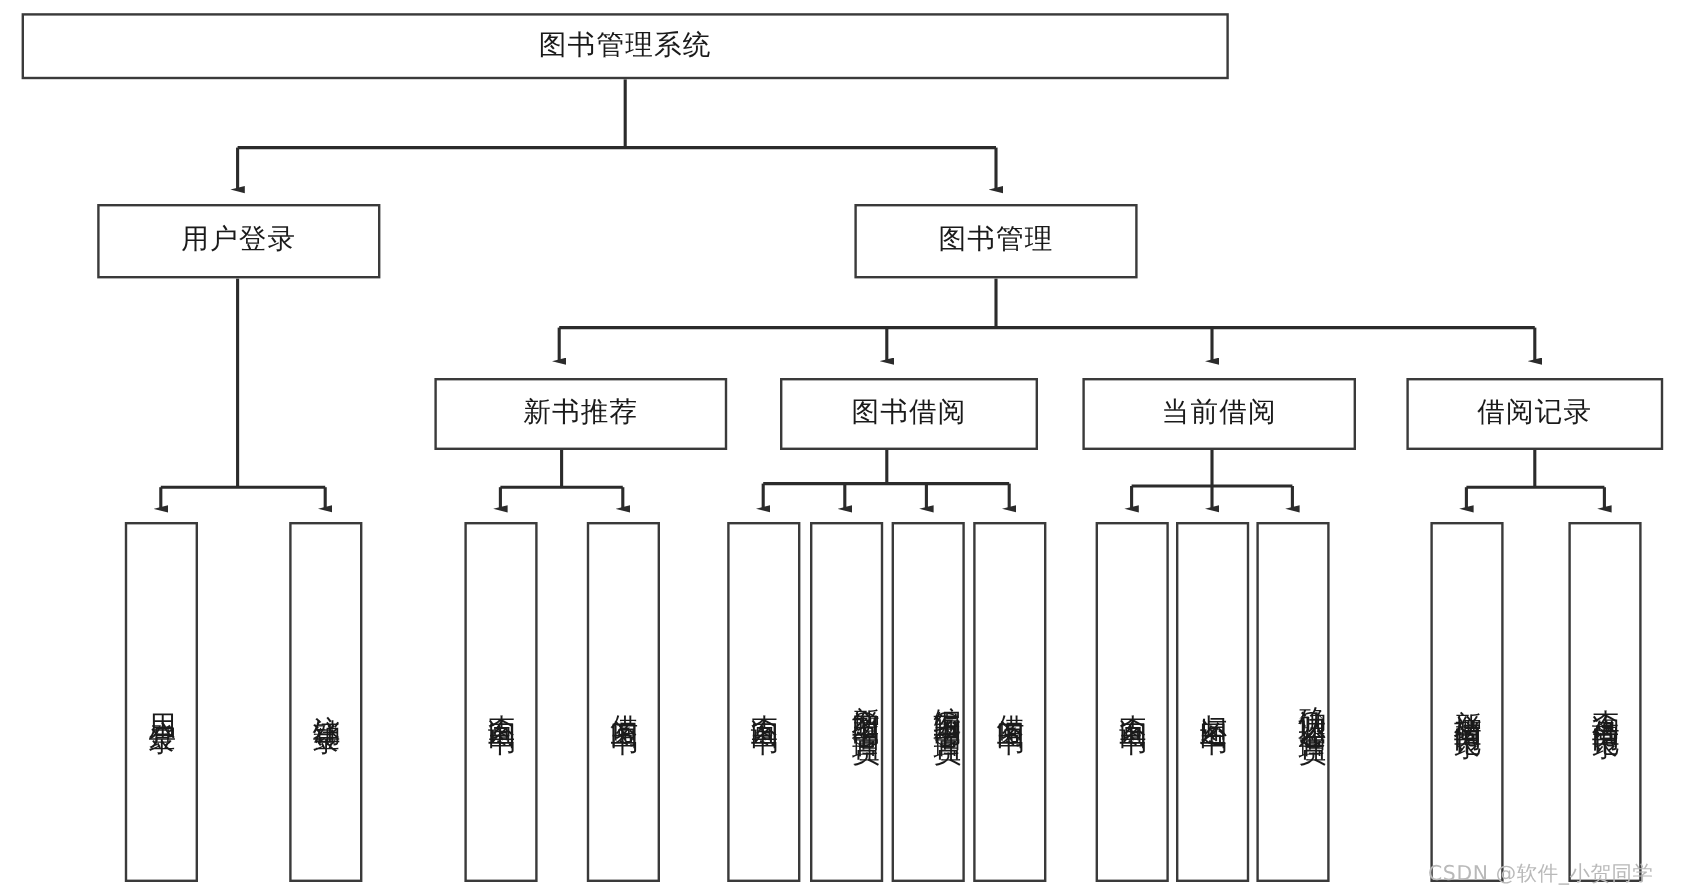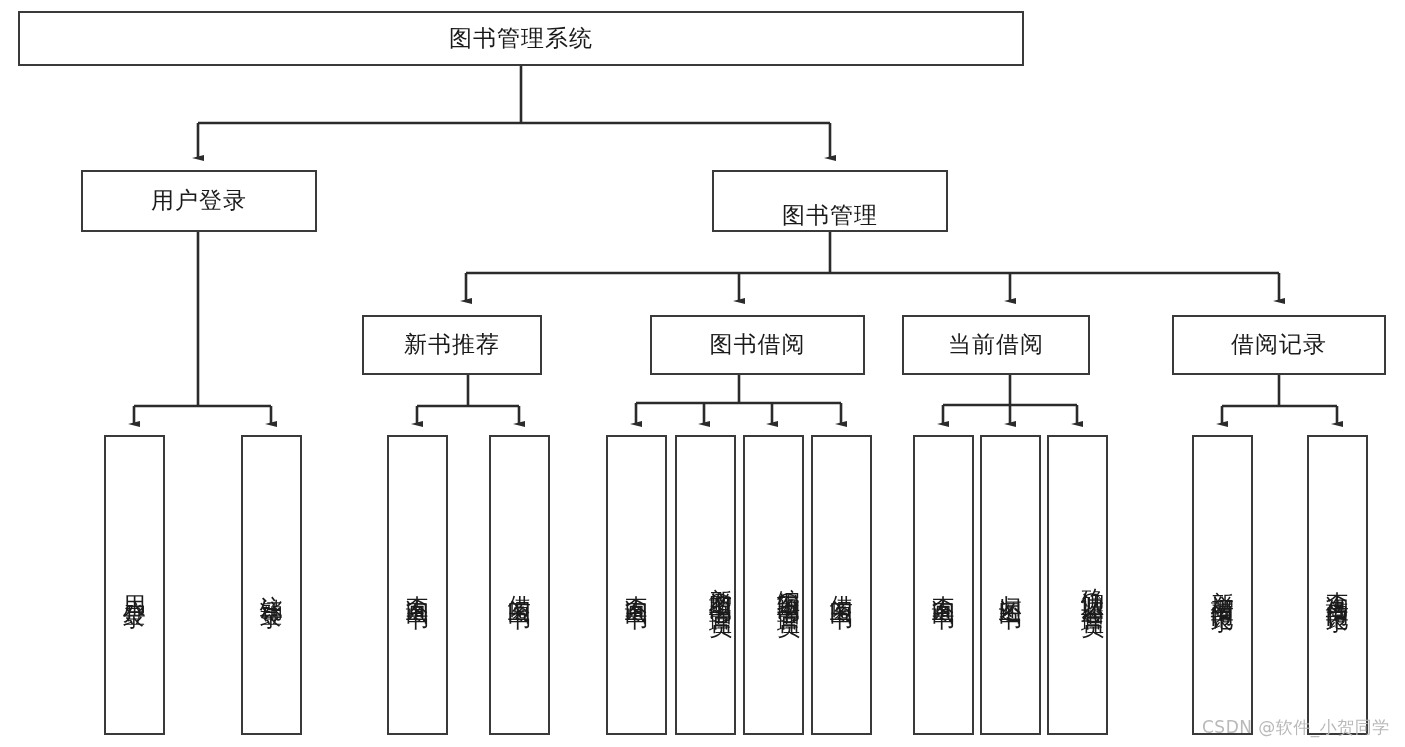--- a/index.html
+++ b/index.html
@@ -127,33 +127,33 @@
   </svg>
 
   <div class="node horiz" style="left:18px; top:11px; width:1006px; height:55px;">
     <span class="label">图书管理系统</span>
   </div>
 
   <div class="node horiz" style="left:81px; top:170px; width:236px; height:62px;">
     <span class="label">用户登录</span>
   </div>
 
-  <div class="node horiz" style="left:712px; top:170px; width:236px; height:62px;align-items:flex-end;">
+  <div class="node horiz" style="left:712px; top:170px; width:236px; height:62px;">
     <span class="label">图书管理</span>
   </div>
 
-  <div class="node horiz" style="left:362px; top:315px; width:180px; height:60px;">
+  <div class="node horiz" style="left:362px; top:315px; width:244px; height:60px;">
     <span class="label">新书推荐</span>
   </div>
 
   <div class="node horiz" style="left:650px; top:315px; width:215px; height:60px;">
     <span class="label">图书借阅</span>
   </div>
 
-  <div class="node horiz" style="left:902px; top:315px; width:188px; height:60px;">
+  <div class="node horiz" style="left:902px; top:315px; width:228px; height:60px;">
     <span class="label">当前借阅</span>
   </div>
 
   <div class="node horiz" style="left:1172px; top:315px; width:214px; height:60px;align-items:center;">
     <span class="label">借阅记录</span>
   </div>
 
   <div class="node vert mid-align" style="left:104px; top:435px; width:61px; height:300px;">
     <span class="label">用户登录</span>
   </div>
@@ -199,15 +199,15 @@
   </div>
 
   <div class="node vert mid-align" style="left:1192px; top:435px; width:61px; height:300px;">
     <span class="label">新增借阅记录</span>
   </div>
 
   <div class="node vert mid-align" style="left:1307px; top:435px; width:61px; height:300px;">
     <span class="label">查询借阅记录</span>
   </div>
 
-  <div class="watermark" style="left:1190px; top:716px;margin-left:12px;">CSDN @软件_小贺同学</div>
+  <div class="watermark" style="left:1190px; top:716px;">CSDN @软件_小贺同学</div>
 
 </div>
 
 </body></html>

